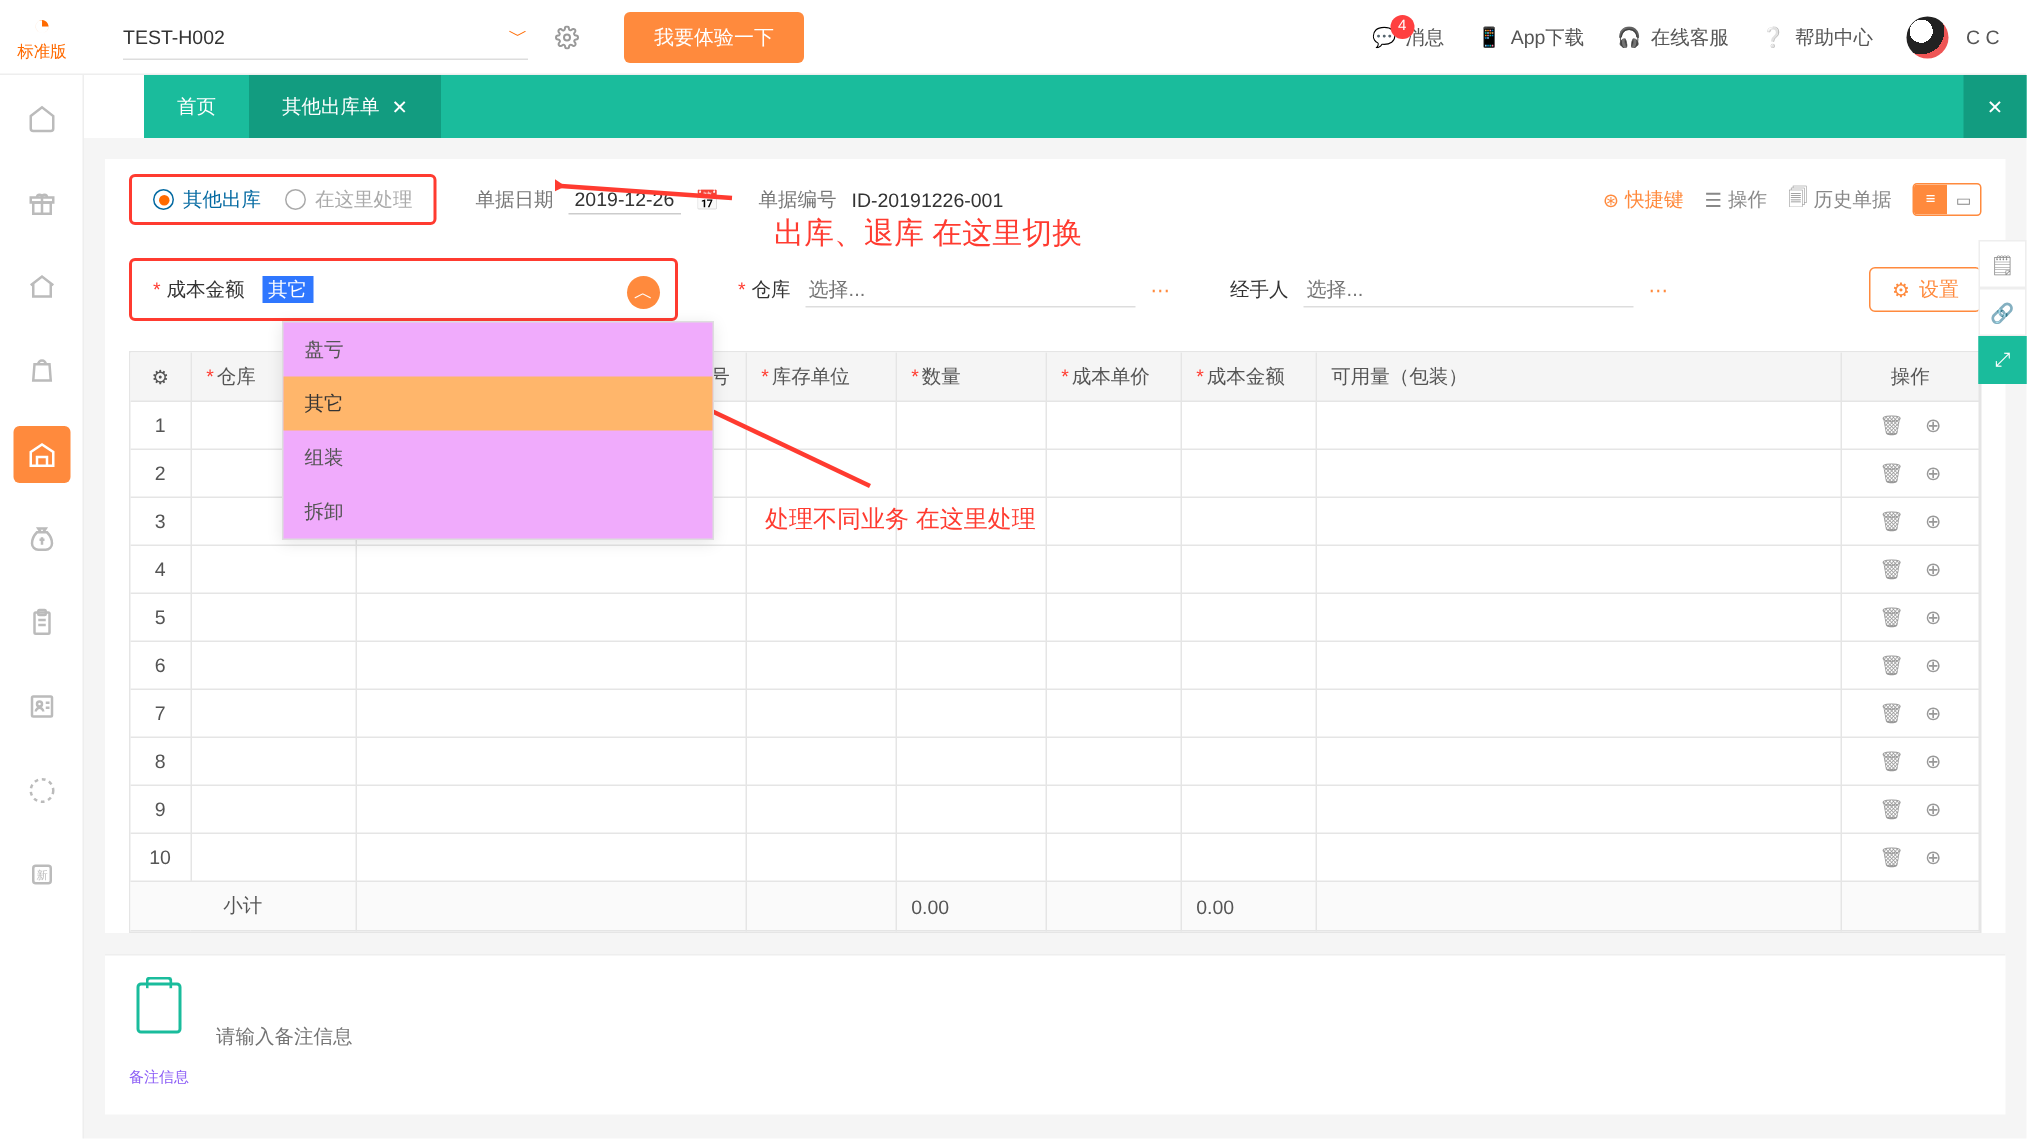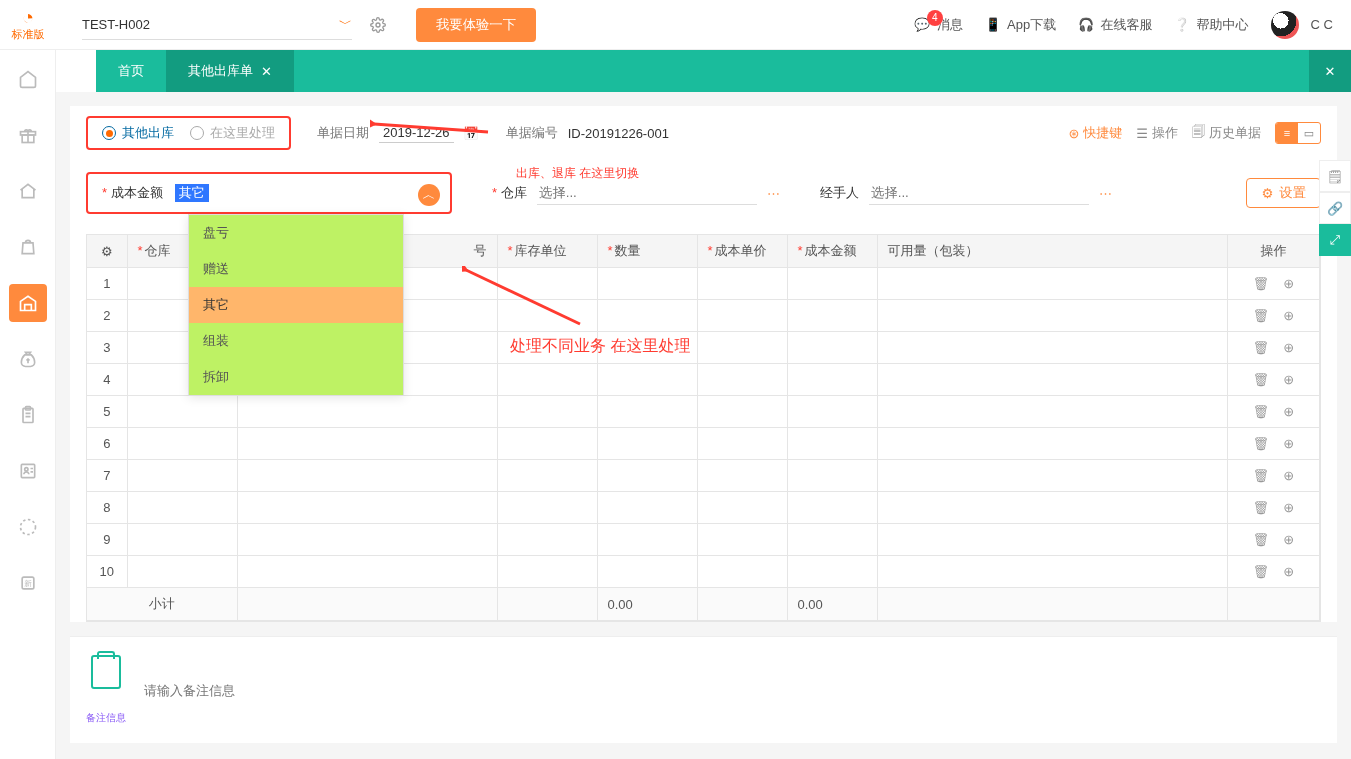--- a/index.html
+++ b/index.html
@@ -47,32 +47,32 @@
 .doc-date .lbl { color: #777; }
 .doc-date .val { color: #333; border-bottom: 1px solid #ccc; padding: 2px 4px; }
 .doc-id { display: flex; align-items: center; gap: 10px; color: #777; }
 .toolbar-right { margin-left: auto; display: flex; align-items: center; gap: 14px; color: #888; }
 .toolbar-right .lnk { display: flex; align-items: center; gap: 4px; cursor: pointer; }
 .toolbar-right .ico-orange { color: #ff8a3d; }
 .toolbar-right .view-toggle { display: flex; border: 1px solid #ff8a3d; border-radius: 3px; overflow: hidden; }
 .toolbar-right .view-toggle span { width: 22px; height: 20px; display: flex; align-items: center; justify-content: center; font-size: 11px; }
 .toolbar-right .view-toggle .on { background: #ff8a3d; color: #fff; }
 
-.annot-1 { color: #ff3b30; font-size: 12px; position: absolute; left: 446px; top: 36px; margin-top: 23px; }
+.annot-1 { color: #ff3b30; font-size: 20px; position: absolute; left: 446px; top: 36px; }
 .arrow1 { position: absolute; left: 300px; top: 8px; }
 .arrow2 { position: absolute; left: 392px; top: 160px; }
 .annot-2 { color: #ff3b30; font-size: 16px; position: absolute; left: 440px; top: 230px; }
 
 .row2 { display: flex; align-items: center; gap: 40px; margin-top: 22px; }
 .biz-wrap { border: 2px solid #ff3b30; border-radius: 4px; padding: 10px 14px; width: 366px; position: relative; }
 .biz-label { color: #333; }
 .req { color: #ff3b30; margin-right: 4px; }
 .biz-value { display: inline-block; background: #2f77ff; color: #fff; padding: 0 4px; margin-left: 8px; }
 .biz-chev { position: absolute; right: 10px; top: 10px; width: 22px; height: 22px; border-radius: 50%; background: #ff8a3d; color: #fff; display: flex; align-items: center; justify-content: center; }
-.biz-dd { position: absolute; left: 100px; top: 40px; width: 216px; background: #bef264; border: 1px solid #ddd; box-shadow: 0 2px 10px rgba(0,0,0,.1); z-index: 5; }
+.biz-dd { position: absolute; left: 100px; top: 40px; width: 288px; background: #f0abfc; border: 1px solid #ddd; box-shadow: 0 2px 10px rgba(0,0,0,.1); z-index: 5; }
 .biz-dd div { padding: 9px 14px; cursor: pointer; color: #555; }
 .biz-dd div.sel { background: #ffb66b; color: #333; }
 
 .field { display: flex; align-items: center; gap: 10px; }
 .field input { border: none; border-bottom: 1px solid #ddd; padding: 4px 2px; width: 220px; outline: none; }
 .more-dots { color: #ff8a3d; cursor: pointer; }
 .settings-btn { margin-left: auto; border: 1px solid #ff8a3d; color: #ff8a3d; background: #fff; border-radius: 4px; padding: 5px 14px; display: flex; align-items: center; gap: 6px; cursor: pointer; }
 
 
 .tbl-wrap { margin-top: 20px; border: 1px solid #e5e5e5; }
@@ -264,21 +264,20 @@
       </svg>
     <div class="annot-1">出库、退库 在这里切换</div>
 
     <div class="row2">
       <div class="biz-wrap">
         <span class="req">*</span><span class="biz-label">成本金额</span>
         <span class="biz-value">其它</span>
         <span class="biz-chev">︿</span>
         <div class="biz-dd">
           <div>盘亏</div>
-          <div>赠送</div>
           <div class="sel">其它</div>
           <div>组装</div>
           <div>拆卸</div>
         </div>
       </div>
 
       <div class="field">
         <span><span class="req">*</span><span>仓库</span></span>
         <input placeholder="选择..." style="">
         <span class="more-dots">⋯</span>

